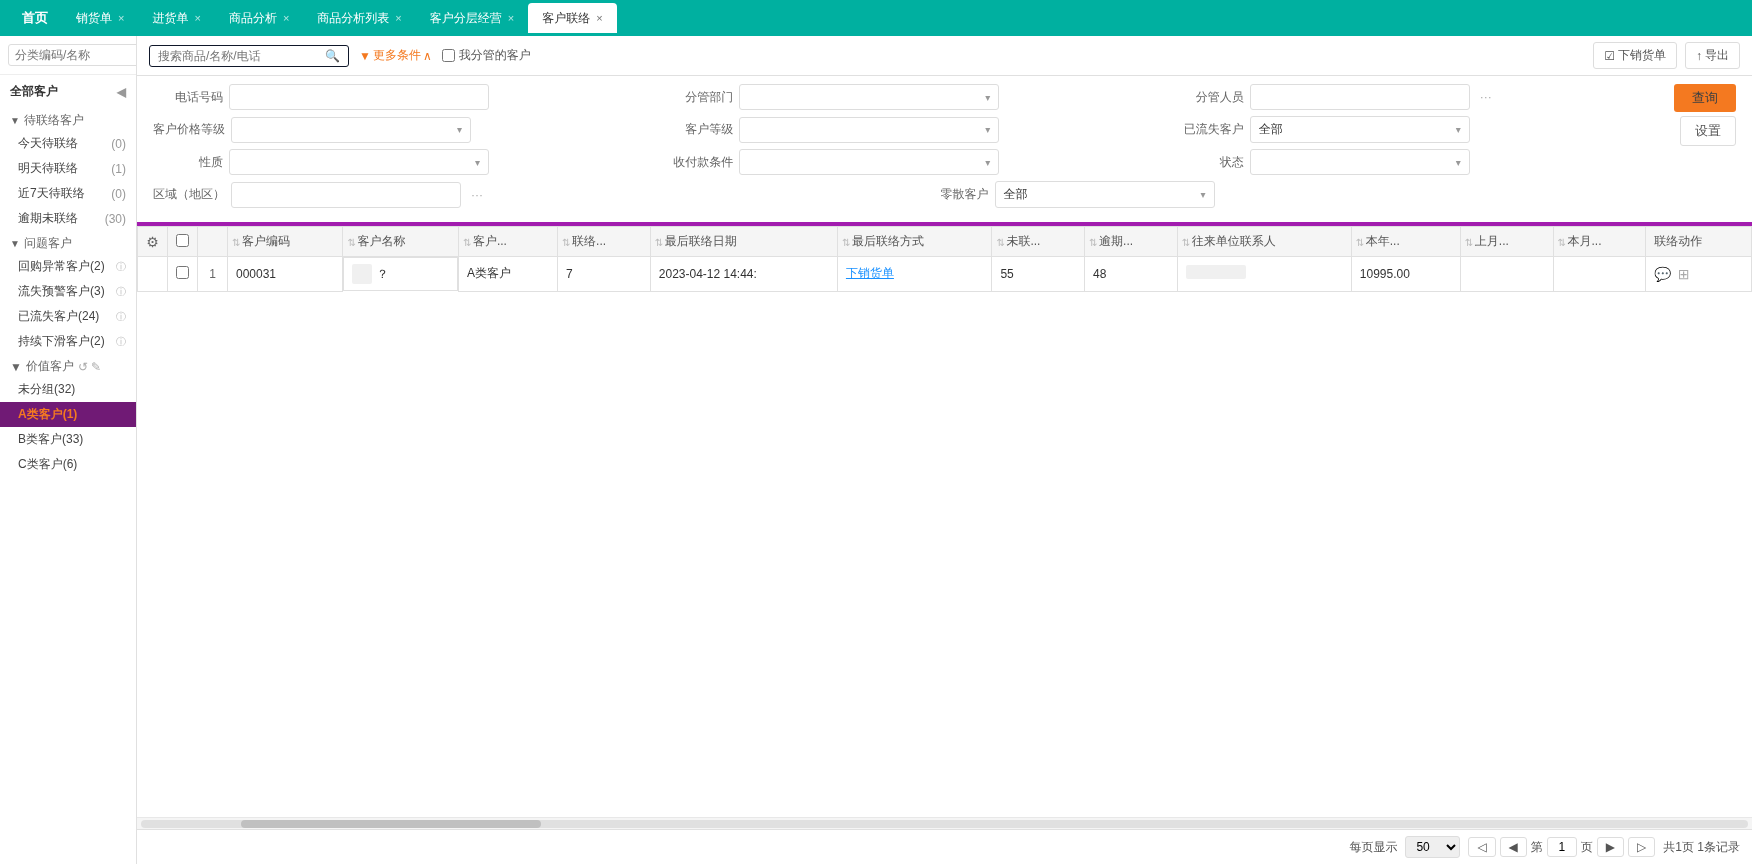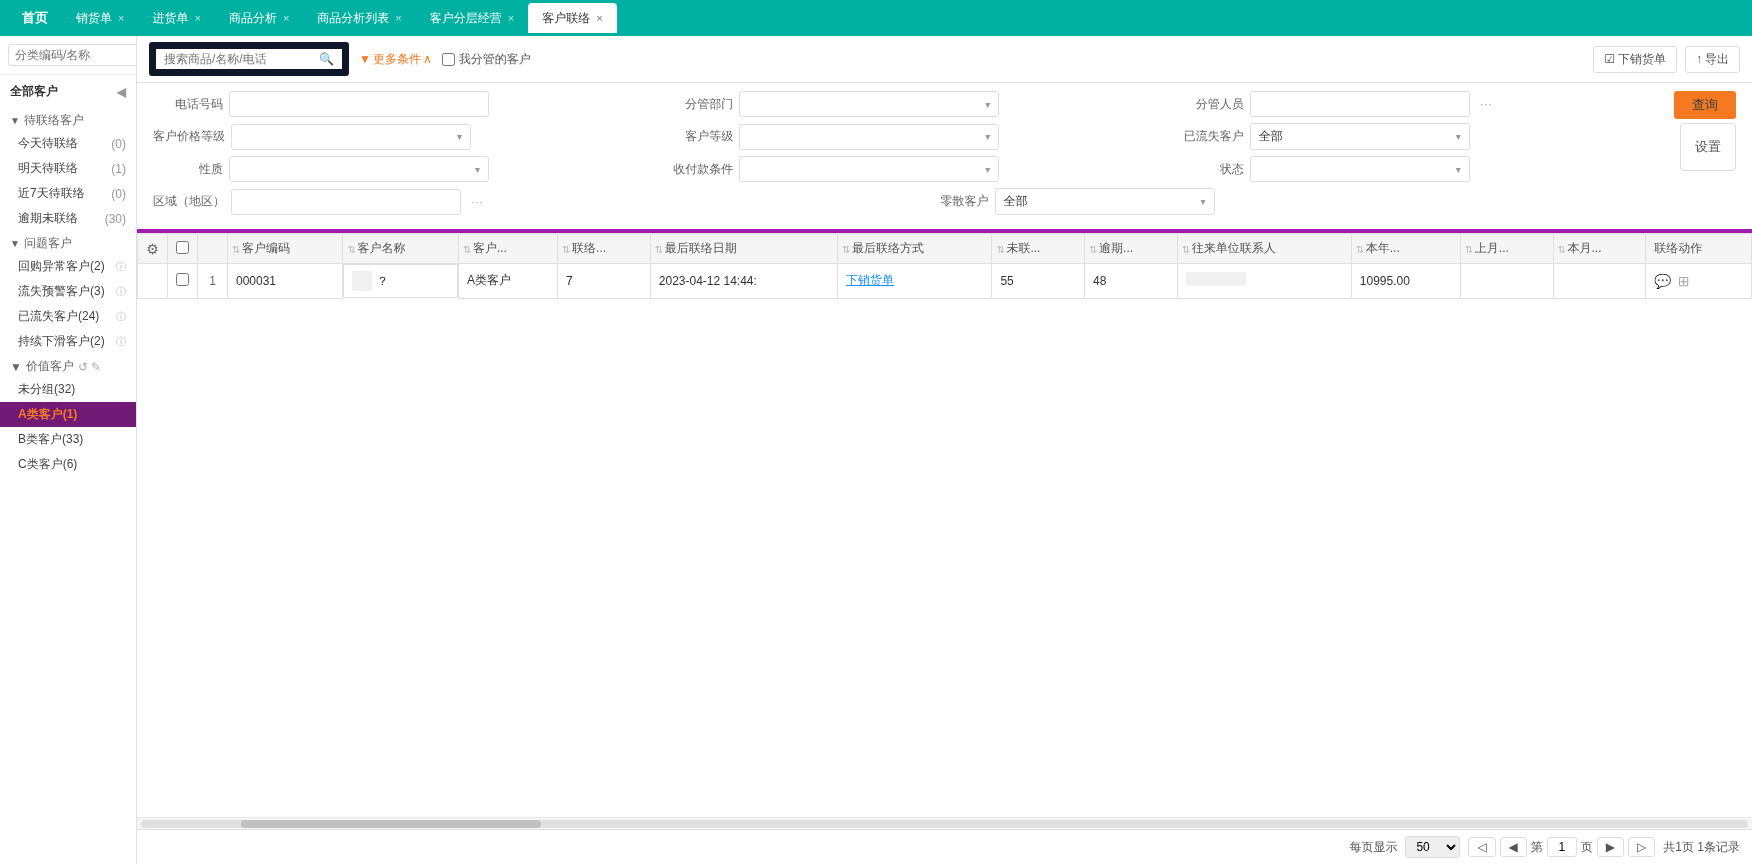--- a/index.html
+++ b/index.html
@@ -29,41 +29,41 @@
     .sidebar-item .count { color: #999; }
     .sidebar-item .info-icon { color: #bbb; font-size: 10px; }
     .sidebar-value-section { display: flex; align-items: center; padding: 4px 10px 2px 10px; color: #666; font-size: 11px; gap: 4px; }
     .sidebar-value-section .icons { display: flex; gap: 3px; color: #aaa; }
 
     
     .content { flex: 1; display: flex; flex-direction: column; overflow: hidden; }
 
     
     .filter-bar { background: #fff; padding: 6px 12px; border-bottom: 1px solid #e0e0e0; display: flex; align-items: center; gap: 10px; }
-    .filter-search { display: flex; align-items: center; border: 7px solid #0f172a; border-radius: 3px; padding: 3px 8px; width: 200px; }
+    .filter-search { display: flex; align-items: center; border: 1px solid #0f172a; border-radius: 3px; padding: 3px 8px; width: 200px; }
     .filter-search input { border: none; outline: none; flex: 1; font-size: 12px; }
     .filter-search .icon { color: #00b0a0; }
     .filter-more { color: #f47920; cursor: pointer; display: flex; align-items: center; gap: 2px; }
     .filter-my { display: flex; align-items: center; gap: 4px; color: #555; cursor: pointer; }
     .filter-my input { cursor: pointer; }
     .filter-actions { margin-left: auto; display: flex; gap: 8px; align-items: center; }
     .btn-batch { background: #fff; border: 1px solid #ddd; color: #555; padding: 4px 10px; border-radius: 3px; cursor: pointer; display: flex; align-items: center; gap: 3px; }
     .btn-export { background: #fff; border: 1px solid #ddd; color: #555; padding: 4px 10px; border-radius: 3px; cursor: pointer; display: flex; align-items: center; gap: 3px; }
 
     
     .advanced-filter { background: #fff; padding: 8px 16px; border-bottom: 4px solid #a21caf; }
     .filter-row { display: flex; align-items: center; margin-bottom: 6px; gap: 0; }
     .filter-cell { display: flex; align-items: center; flex: 1; gap: 6px; min-width: 0; }
     .filter-label { color: #666; white-space: nowrap; min-width: 70px; text-align: right; }
     .filter-select { flex: 1; border: 1px solid #ddd; border-radius: 3px; padding: 4px 8px; display: flex; align-items: center; justify-content: space-between; cursor: pointer; color: #333; min-height: 26px; }
     .filter-select .arrow { color: #999; font-size: 10px; }
     .filter-input { flex: 1; border: 1px solid #ddd; border-radius: 3px; padding: 4px 8px; outline: none; min-height: 26px; }
     .filter-dots { color: #aaa; cursor: pointer; margin-left: 4px; }
     .btn-query { background: #f47920; color: #404040; border: none; border-radius: 3px; padding: 5px 18px; cursor: pointer; font-size: 13px; }
-    .btn-settings { background: #fff; border: 1px solid #ddd; color: #555; border-radius: 3px; padding: 14px 14px; cursor: pointer; font-size: 13px; }
+    .btn-settings { background: #fff; border: 1px solid #ddd; color: #555; border-radius: 3px; padding: 5px 14px; cursor: pointer; font-size: 13px; }
     .filter-actions-col { display: flex; flex-direction: column; gap: 4px; align-items: flex-end; padding-left: 10px; }
 
     
     .table-area { flex: 1; overflow: auto; background: #fff; margin: 0; }
     table { width: 100%; border-collapse: collapse; }
     thead tr { background: #f5f5f5; }
     th { border: 1px solid #e0e0e0; padding: 6px 8px; color: #555; font-weight: normal; white-space: nowrap; text-align: left; position: relative; cursor: pointer; }
     th .sort-icon { color: #bbb; font-size: 10px; position: absolute; left: 4px; top: 50%; transform: translateY(-50%); }
     th.has-sort { padding-left: 14px; }
     td { border: 1px solid #e0e0e0; padding: 6px 8px; color: #333; white-space: nowrap; }

